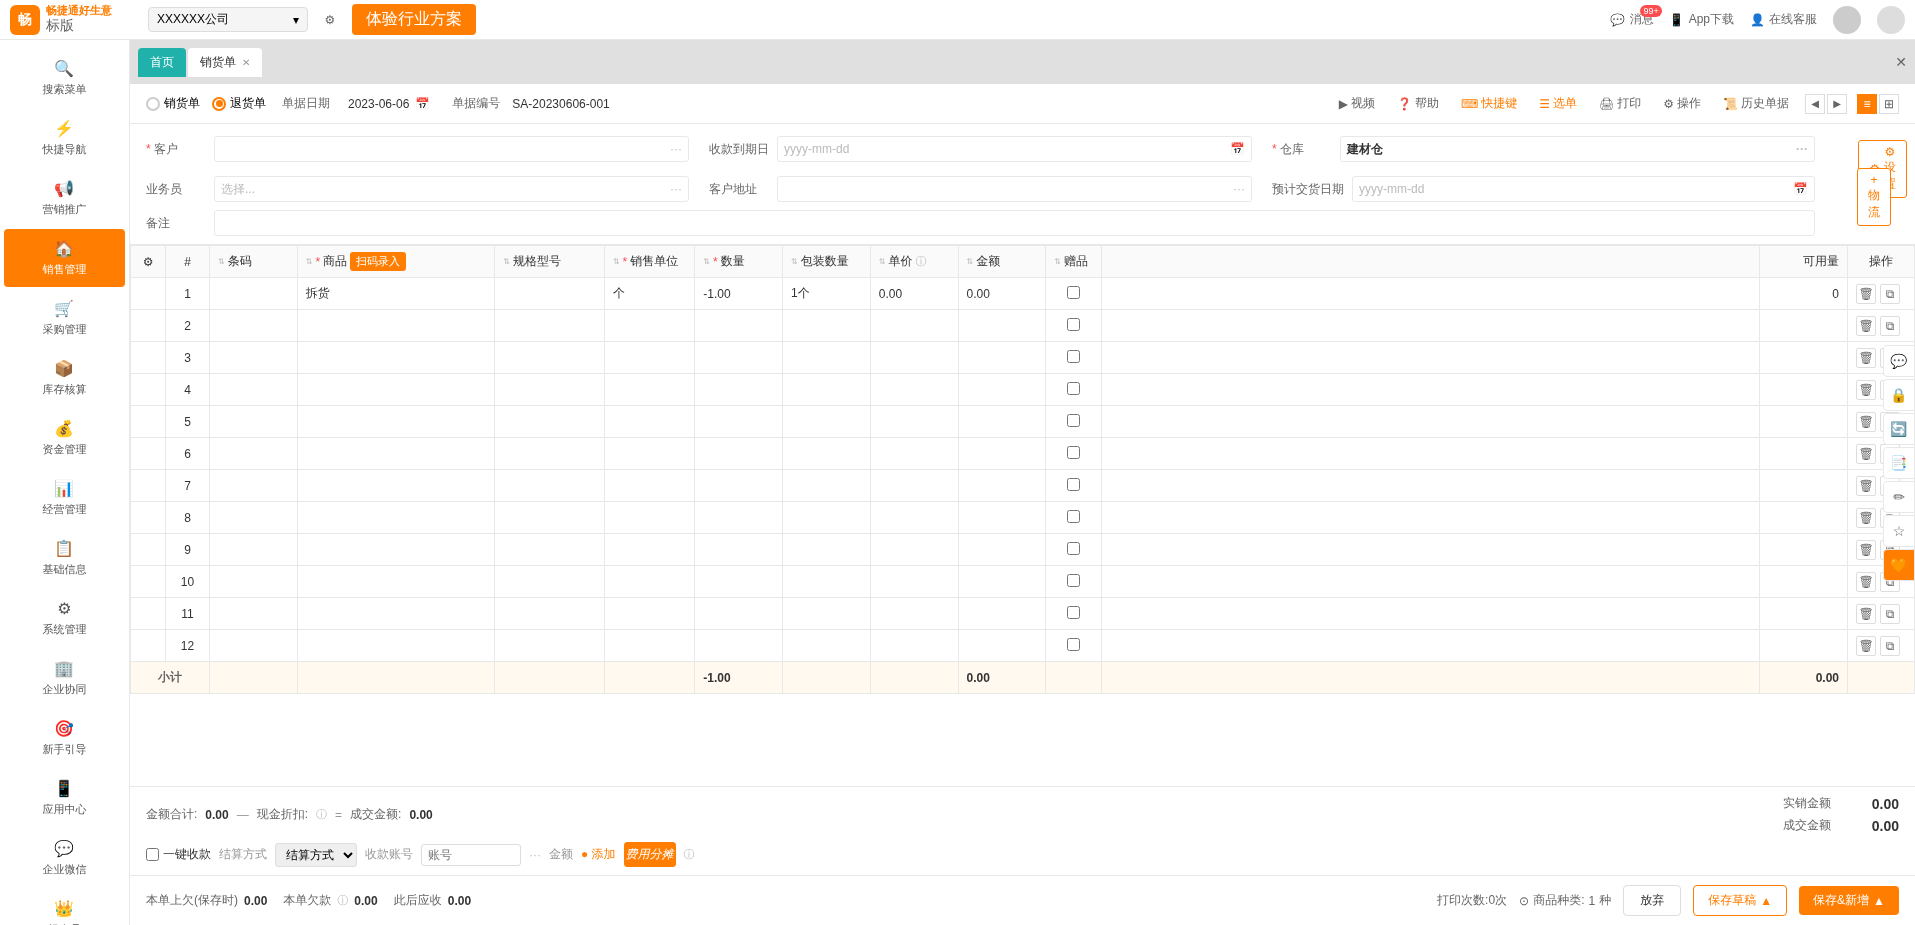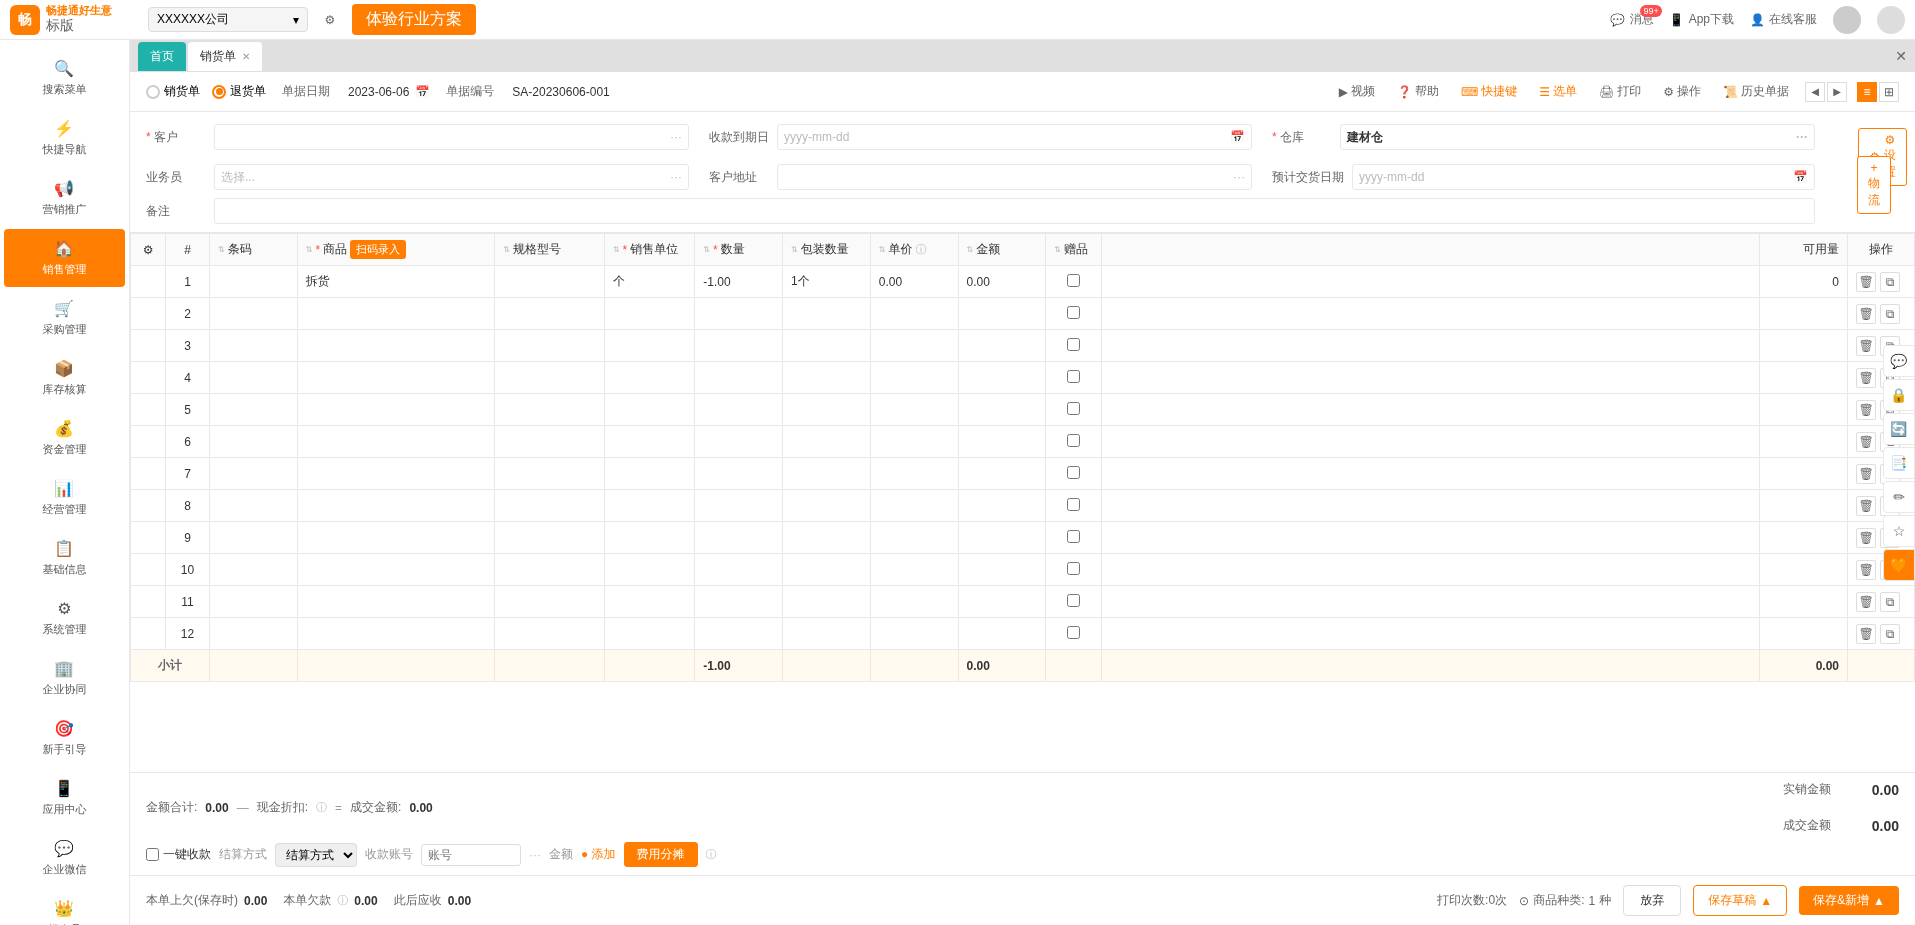--- a/index.html
+++ b/index.html
@@ -27,33 +27,33 @@
     .sidebar { width: 130px; background: #fff; border-right: 1px solid #e8e8e8; display: flex; flex-direction: column; padding: 8px 0; overflow-y: auto; }
     .sidebar-item { display: flex; flex-direction: column; align-items: center; padding: 10px 4px; cursor: pointer; color: #555; gap: 4px; border-radius: 4px; margin: 1px 4px; }
     .sidebar-item.active { background: #ff7d00; color: white; border-radius: 4px; }
     .sidebar-item .si-icon { font-size: 16px; }
     .sidebar-item .si-label { font-size: 11px; }
 
     
     .content { flex: 1; display: flex; flex-direction: column; overflow: hidden; }
 
     
-    .tab-bar { height: 32px; background: #e8e8e8; display: flex; align-items: center; padding: 0 8px; gap: 2px; position: relative; }
+    .tab-bar { height: 44px; background: #e8e8e8; display: flex; align-items: center; padding: 0 8px; gap: 2px; position: relative; }
     .tab-item { display: flex; align-items: center; gap: 6px; padding: 6px 12px; background: #fff; border-radius: 4px 4px 0 0; cursor: pointer; font-size: 12px; color: #333; }
     .tab-item.home { background: #20b2aa; color: white; }
     .tab-item .tab-close { color: #999; font-size: 10px; cursor: pointer; }
     .tab-close-main { margin-left: auto; position: absolute; right: 8px; top: 50%; transform: translateY(-50%); color: #666; cursor: pointer; font-size: 14px; }
     .radio-group { display: flex; align-items: center; gap: 12px; }
     .radio-item { display: flex; align-items: center; gap: 4px; cursor: pointer; }
     .radio-circle { width: 14px; height: 14px; border: 2px solid #ccc; border-radius: 50%; display: flex; align-items: center; justify-content: center; }
     .radio-circle.active { border-color: #ff7d00; }
     .radio-dot { width: 7px; height: 7px; background: #ff7d00; border-radius: 50%; }
     .date-field { display: flex; align-items: center; gap: 6px; color: #333; }
     .date-value { font-size: 12px; }
-    .serial-field { display: flex; align-items: center; gap: 6px; color: #333; }
+    .serial-field { display: flex; align-items: center; gap: 6px; color: #333; text-align: center; }
     .action-btn { display: flex; align-items: center; gap: 3px; color: #666; cursor: pointer; font-size: 12px; padding: 3px 6px; }
     .action-btn.orange { color: #ff7d00; }
     .nav-arrows { display: flex; gap: 2px; }
     .nav-arrow { width: 20px; height: 20px; border: 1px solid #ddd; display: flex; align-items: center; justify-content: center; cursor: pointer; font-size: 10px; color: #666; }
     .view-toggle { display: flex; gap: 2px; }
     .view-btn { width: 20px; height: 20px; border: 1px solid #ddd; display: flex; align-items: center; justify-content: center; cursor: pointer; color: #666; }
     .view-btn.active { background: #ff7d00; color: white; border-color: #ff7d00; }
     .field-row { display: flex; align-items: center; gap: 8px; padding: 4px 0; }
     .field-label { color: #666; min-width: 60px; white-space: nowrap; }
     .field-label.required::before { content: '* '; color: #ff4d4f; }
@@ -81,21 +81,21 @@
     .checkbox-cell input { cursor: pointer; }
 
     
     .bottom-summary { background: #fff; border-top: 1px solid #e8e8e8; padding: 8px 16px; display: flex; flex-direction: column; gap: 8px; }
     .summary-row1 { display: flex; align-items: center; gap: 8px; }
     .summary-label { color: #666; }
     .summary-value { color: #333; font-weight: bold; }
     .summary-sep { color: #999; }
     .payment-row { display: flex; align-items: center; gap: 8px; }
     .checkbox-label { display: flex; align-items: center; gap: 4px; cursor: pointer; color: #333; }
-    .payment-btn { background: white; border: 1px solid #ff7d00; color: #ff7d00; border-radius: 3px; padding: 3px 12px; cursor: pointer; }
+    .payment-btn { background: white; border: 1px solid #ff7d00; color: #ff7d00; border-radius: 3px; padding: 3px 1px; cursor: pointer; font-style: italic; }
     .payment-btn.active { background: #ff7d00; color: white; }
     .add-link { color: #ff7d00; cursor: pointer; }
 
     
     .bottom-action-bar { height: 50px; background: #fff; border-top: 1px solid #e8e8e8; display: flex; align-items: center; padding: 0 16px; gap: 16px; }
     .bottom-stat { display: flex; align-items: center; gap: 6px; color: #666; }
     .bottom-stat-val { color: #333; font-weight: bold; }
     .bottom-right { margin-left: auto; display: flex; align-items: center; gap: 12px; }
     .print-info { color: #666; }
     .sku-info { display: flex; align-items: center; gap: 4px; color: #666; }
@@ -703,21 +703,21 @@
     <div class="bottom-summary">
       <div class="summary-row1">
         <span class="summary-label">金额合计:</span>
         <span class="summary-value">0.00</span>
         <span class="summary-sep">—</span>
         <span class="summary-label">现金折扣:</span>
         <span class="info-icon">ⓘ</span>
         <span class="summary-sep">=</span>
         <span class="summary-label">成交金额:</span>
         <span class="summary-value">0.00</span>
-        <div style="margin-left:auto;display:flex;flex-direction:column;gap:19px;text-align:right;">
+        <div style="margin-left:auto;display:flex;flex-direction:column;gap:5px;text-align:right;">
           <div style="display:flex;align-items:center;gap:8px;justify-content:flex-end;">
             <span class="summary-label">实销金额</span>
             <span style="font-size:14px;font-weight:bold;color:#333;min-width:60px;text-align:right;">0.00</span>
           </div>
           <div style="display:flex;align-items:center;gap:8px;justify-content:flex-end;">
             <span class="summary-label">成交金额</span>
             <span style="font-size:14px;font-weight:bold;color:#333;min-width:60px;text-align:right;">0.00</span>
           </div>
         </div>
       </div>

